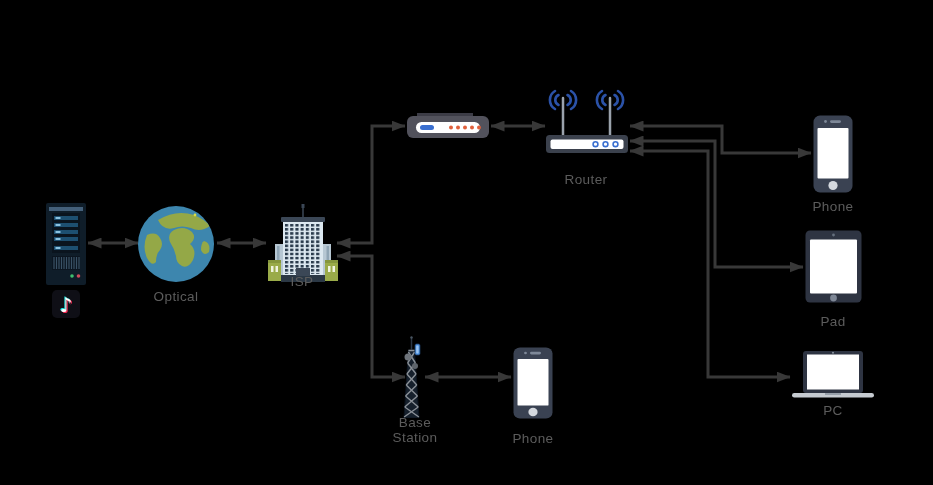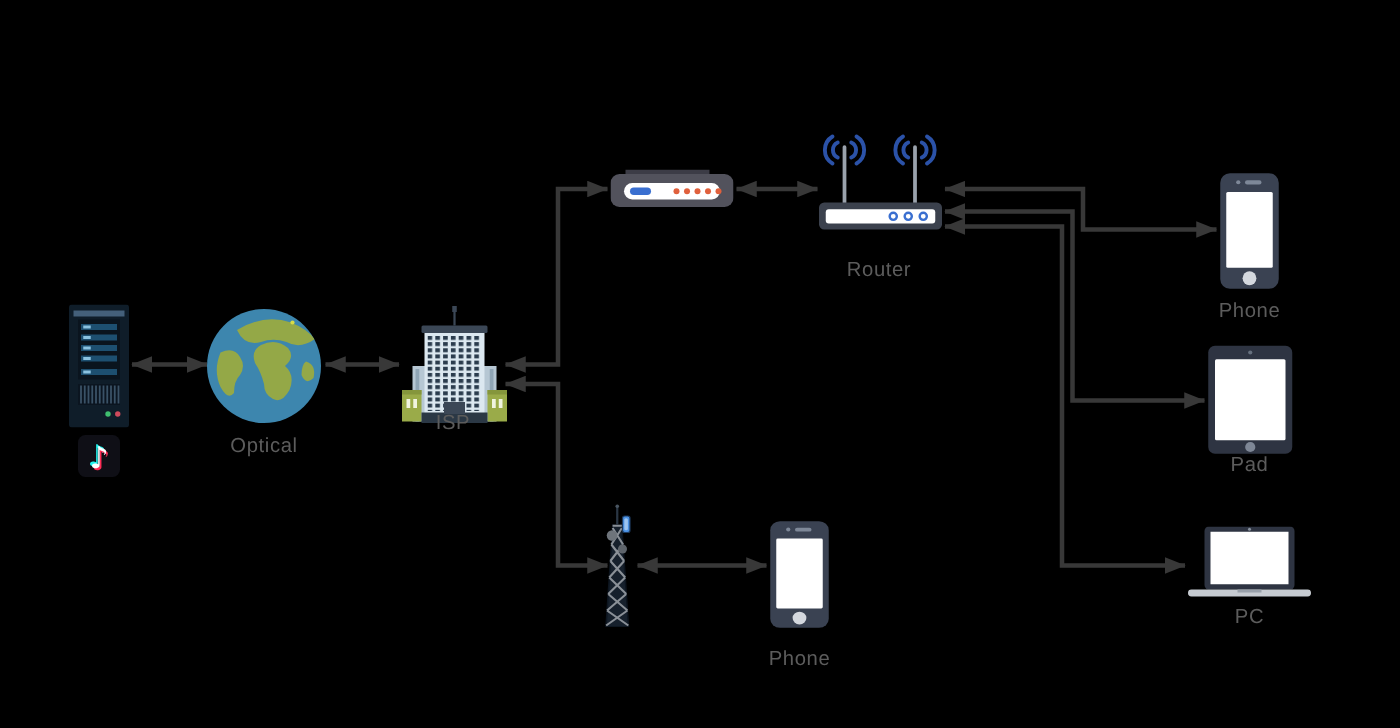--- a/index.html
+++ b/index.html
@@ -203,17 +203,18 @@
       <circle cx="12.5" cy="6.5" r="1.4" fill="#7e8898"></circle>
       <rect x="17" y="5.2" width="11" height="2.8" rx="1.4" fill="#7e8898"></rect>
       <circle cx="20" cy="70.5" r="4.6" fill="#d4d8de"></circle>
     </svg>
   </div>
 
   <div class="label" style="left:136px;top:289px;width:80px">Optical</div>
   <div class="label" style="left:262px;top:274px;width:80px">ISP</div>
   <div class="label" style="left:546px;top:172px;width:80px">Router</div>
   <div class="label" style="left:793px;top:199px;width:80px">Phone</div>
-  <div class="label" style="left:793px;top:302px;width:80px">Pad</div>
+  <div class="label" style="left:793px;top:314px;width:80px">Pad</div>
   <div class="label" style="left:793px;top:403px;width:80px">PC</div>
+  <div class="label" style="left:379px;top:415px;width:72px">Base Station</div>
   <div class="label" style="left:493px;top:431px;width:80px">Phone</div>
 
 </div>
 
 </body></html>

